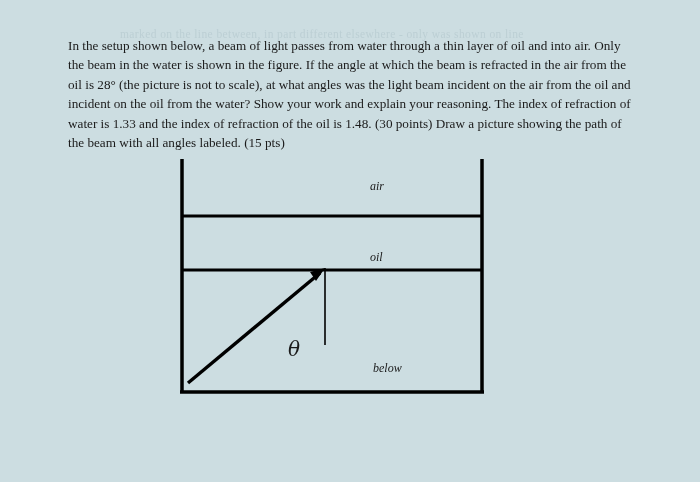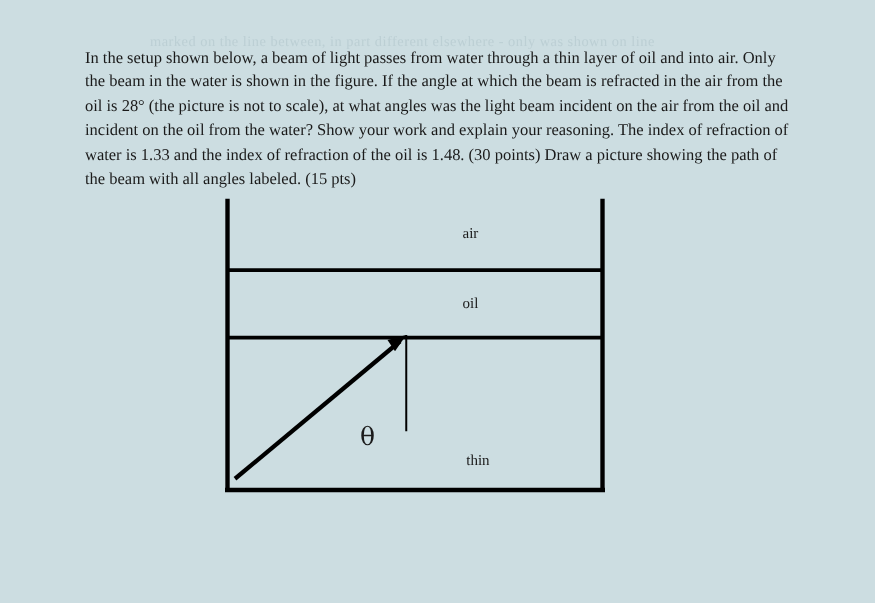--- a/index.html
+++ b/index.html
@@ -32,37 +32,38 @@
   }
   .problem-text p {
     margin: 16px;
   }
   .figure {
     position: absolute;
     left: 170px;
     top: 155px;
     width: 340px;
     height: 250px;
+    font-style: italic;
   }
   .figure svg {
     display: block;
   }
   .fig-label {
     position: absolute;
     font-size: 12px;
     color: #1a1a1a;
     font-family: "Liberation Serif", serif;
   }
   .label-air {
     left: 200px;
     top: 24px;
   }
   .label-oil {
     left: 200px;
-    top: 80px;
+    top: 95px;
   }
   .label-water {
     left: 203px;
     top: 206px;
   }
   .label-theta {
     left: 118px;
     top: 182px;
     font-size: 20px;
     font-family: "DejaVu Serif", serif;
@@ -104,17 +105,17 @@
 
       <line x1="12" y1="115" x2="312" y2="115" stroke="#000000" stroke-width="3"></line>
 
       <line x1="155" y1="113" x2="155" y2="190" stroke="#000000" stroke-width="1.6"></line>
 
       <line x1="18" y1="228" x2="150" y2="118" stroke="#000000" stroke-width="3.4"></line>
       <polygon points="155,113 140,117 146,126" fill="#000000"></polygon>
     </svg>
     <span class="fig-label label-air">air</span>
     <span class="fig-label label-oil">oil</span>
-    <span class="fig-label label-water">thin</span>
+    <span class="fig-label label-water">below</span>
     <span class="fig-label label-theta">θ</span>
   </div>
 
 </div>
 
 </body></html>

